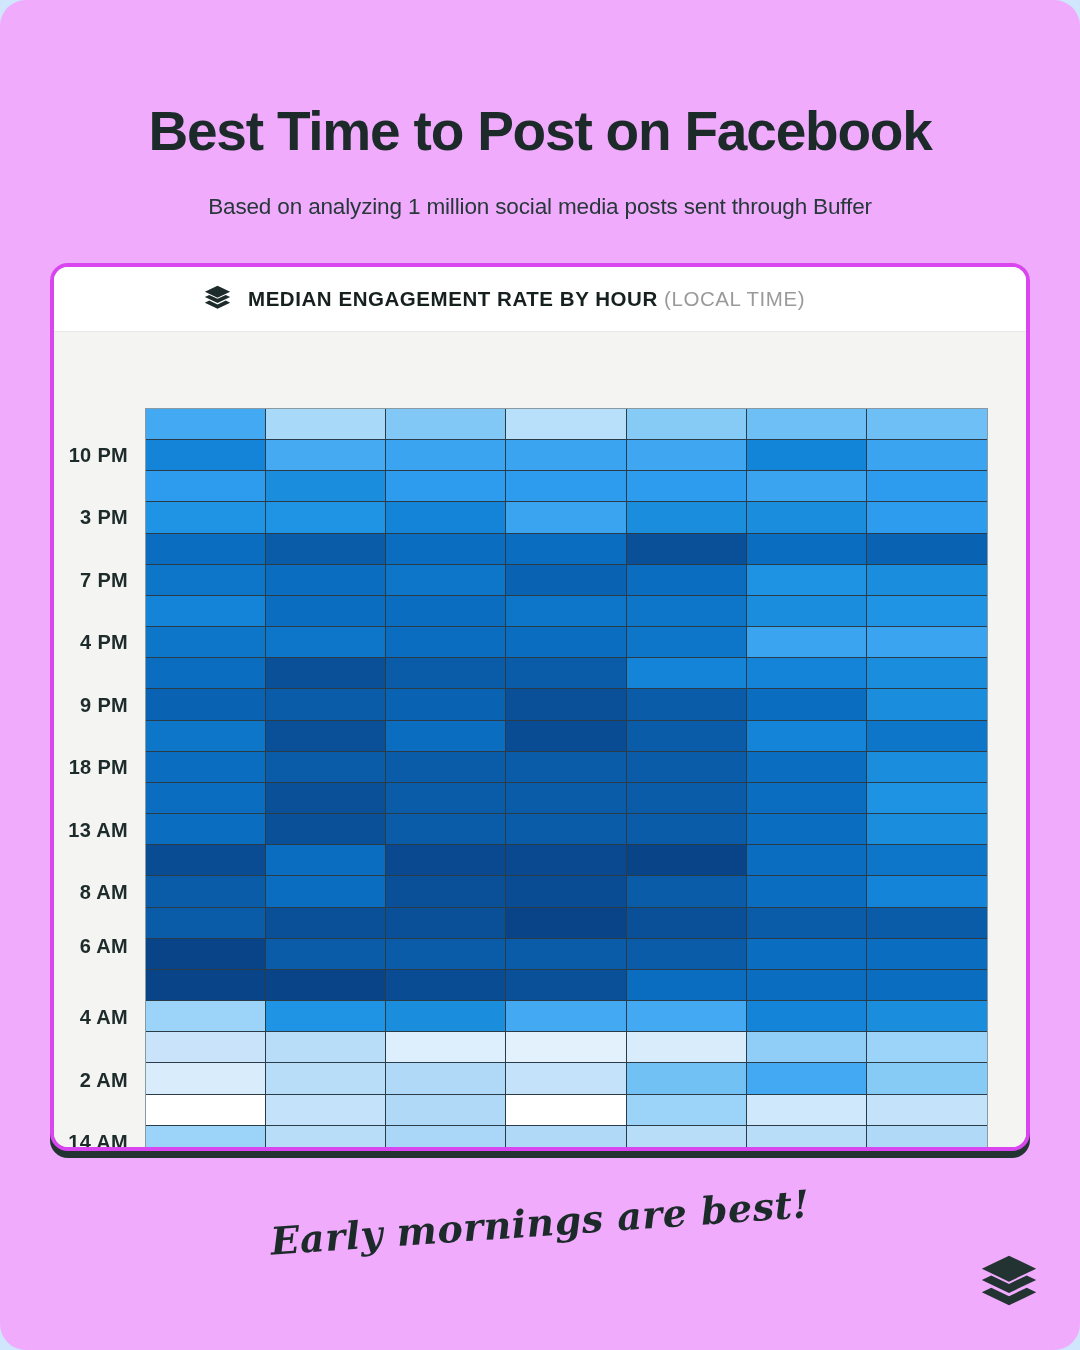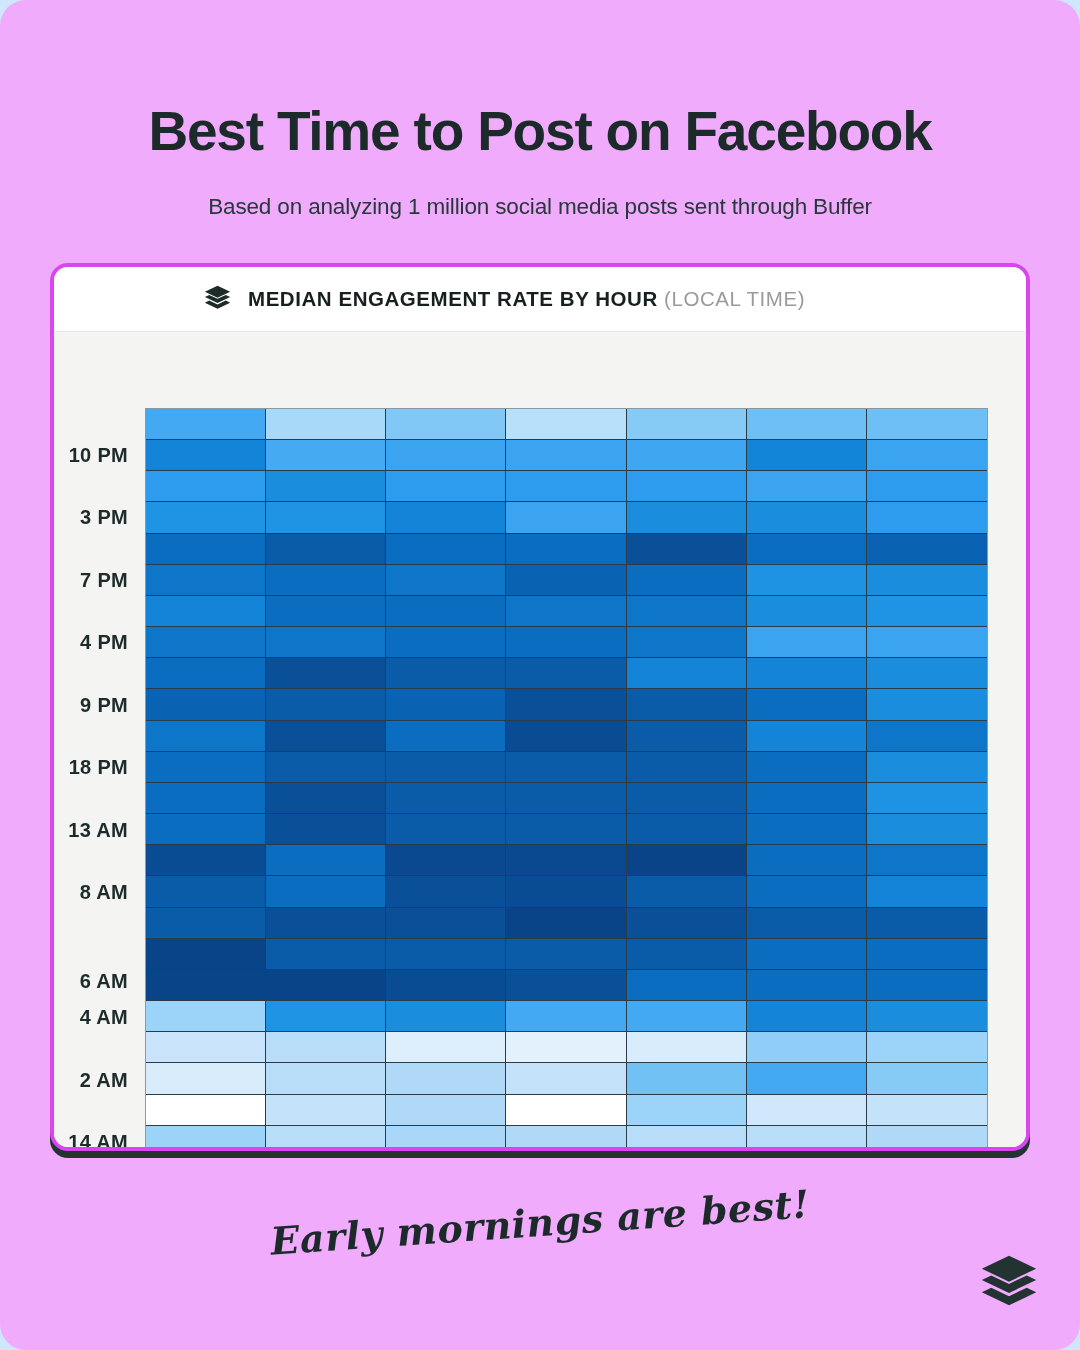--- a/index.html
+++ b/index.html
@@ -186,21 +186,21 @@
     <div class="card-body">
       <div class="ylabels">
           <div class="ylabel" style="top: 46.875px;">10 PM</div>
           <div class="ylabel" style="top: 109.375px;">3 PM</div>
           <div class="ylabel" style="top: 171.875px;">7 PM</div>
           <div class="ylabel" style="top: 234.375px;">4 PM</div>
           <div class="ylabel" style="top: 296.875px;">9 PM</div>
           <div class="ylabel" style="top: 359.375px;">18 PM</div>
           <div class="ylabel" style="top: 421.875px;">13 AM</div>
           <div class="ylabel" style="top: 484.375px;">8 AM</div>
-          <div class="ylabel" style="top: 573px;">6 AM</div>
+          <div class="ylabel" style="top: 538px;">6 AM</div>
           <div class="ylabel" style="top: 609.375px;">4 AM</div>
           <div class="ylabel" style="top: 671.875px;">2 AM</div>
           <div class="ylabel" style="top: 734.375px;">14 AM</div>
         </div>
       <div class="plot">
           <div class="cell" style="background: rgb(66, 169, 242);"></div>
           <div class="cell" style="background: rgb(169, 217, 248);"></div>
           <div class="cell" style="background: rgb(129, 200, 246);"></div>
           <div class="cell" style="background: rgb(184, 224, 250);"></div>
           <div class="cell" style="background: rgb(134, 202, 246);"></div>

